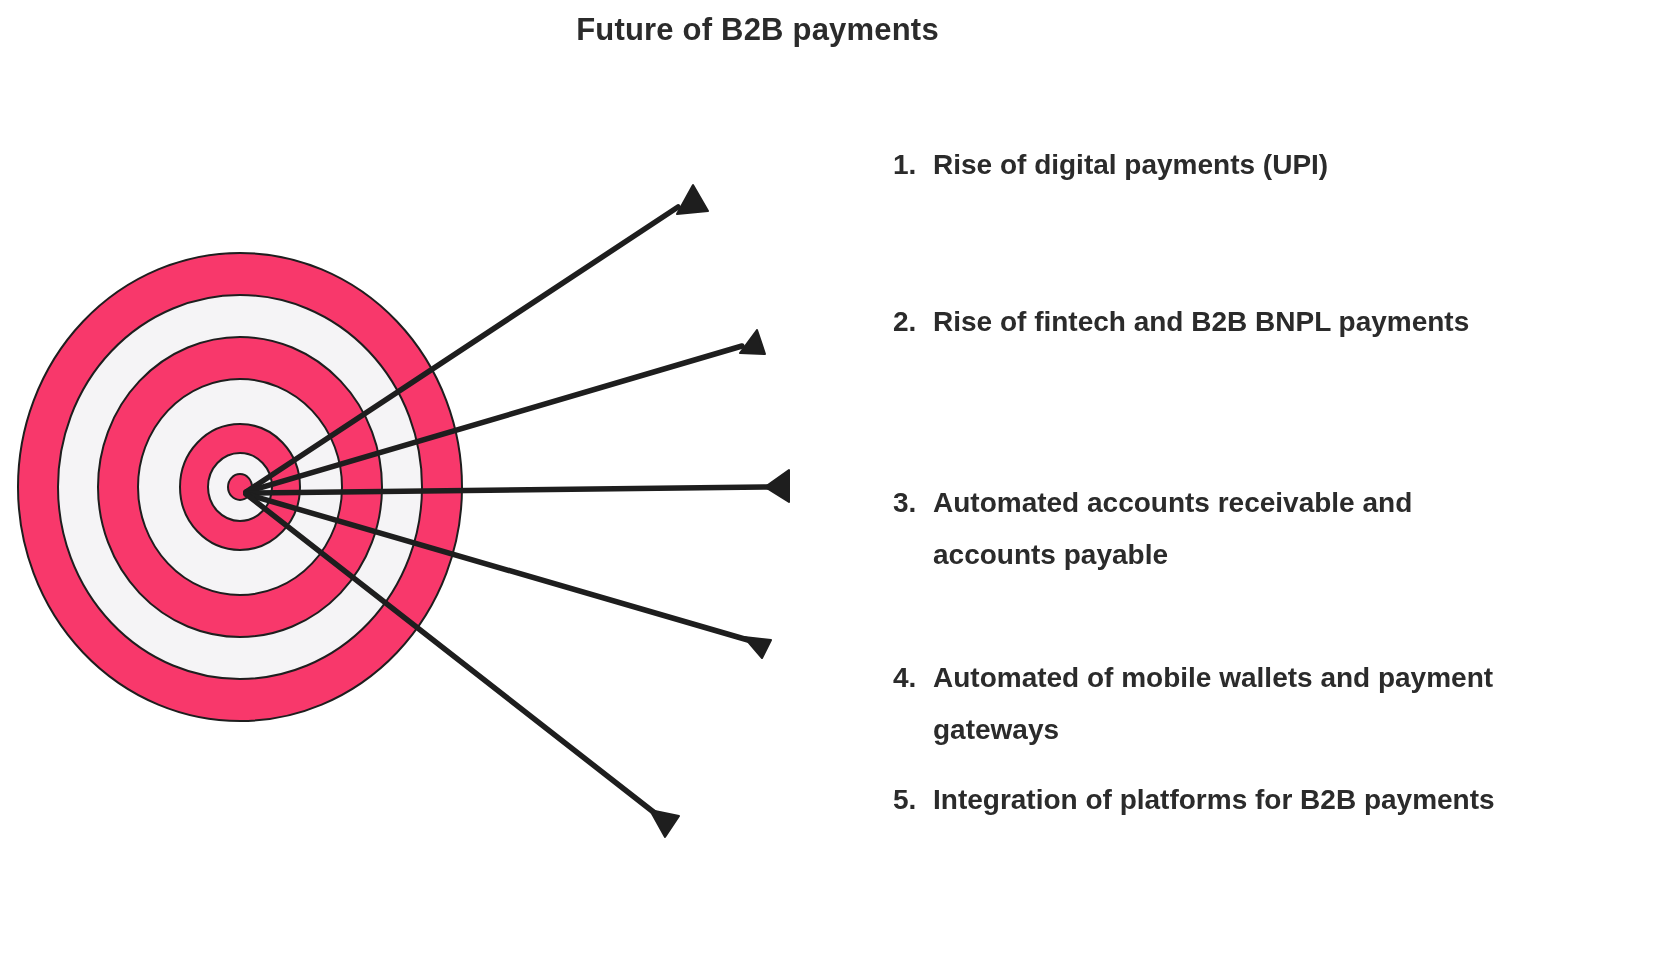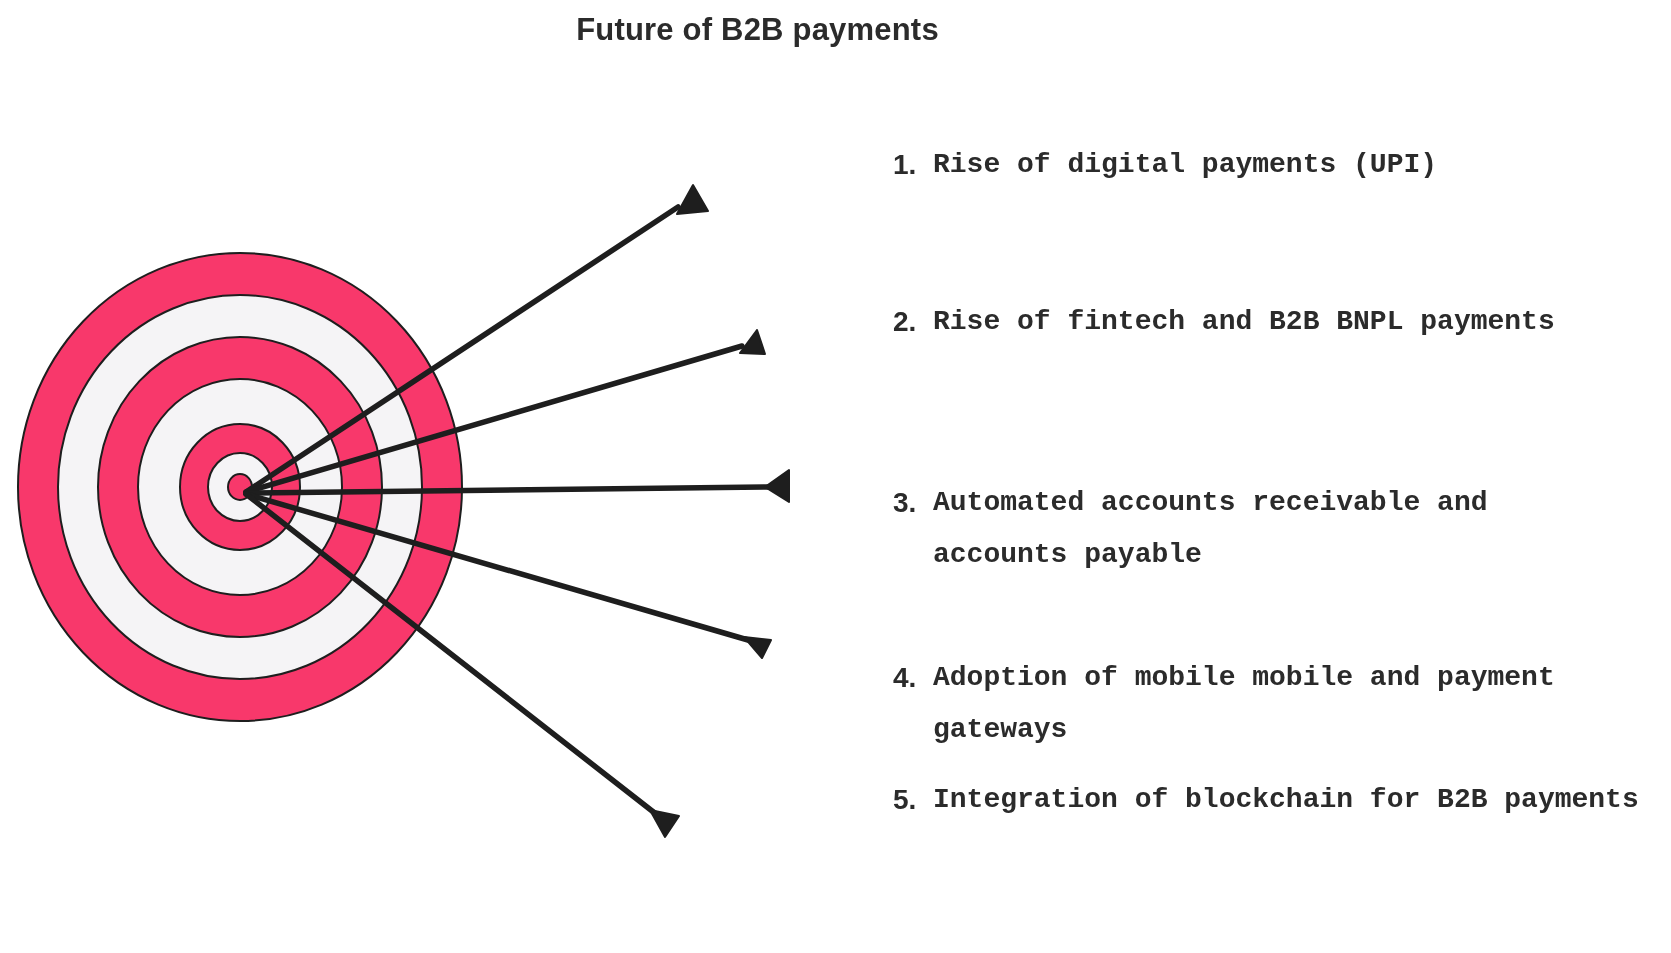--- a/index.html
+++ b/index.html
@@ -42,21 +42,21 @@
     position: absolute;
     left: 893px;
     display: flex;
     align-items: flex-start;
     color: var(--text);
     font-size: 28px;
     font-weight: 700;
     line-height: 52px;
   }
   .item .num { width: 40px; flex: 0 0 40px; }
-  .item .txt { white-space: pre-line; font-family: Liberation Mono, monospace; }
+  .item .txt { white-space: pre-line; }
   .item-1 { top: 139px; }
   .item-2 { top: 296px; }
   .item-3 { top: 477px; }
   .item-4 { top: 652px; }
   .item-5 { top: 774px; }
 </style>
 </head>
 <body>
 
 <div class="canvas">
@@ -102,22 +102,22 @@
       <span class="num">2.</span>
       <span class="txt">Rise of fintech and B2B BNPL payments</span>
     </div>
     <div class="item item-3">
       <span class="num">3.</span>
       <span class="txt">Automated accounts receivable and
 accounts payable</span>
     </div>
     <div class="item item-4">
       <span class="num">4.</span>
-      <span class="txt">Adoption of mobile mobile and payment
+      <span class="txt">Automated of mobile wallets and payment
 gateways</span>
     </div>
     <div class="item item-5">
       <span class="num">5.</span>
-      <span class="txt">Integration of blockchain for B2B payments</span>
+      <span class="txt">Integration of platforms for B2B payments</span>
     </div>
   </div>
 
 </div>
 
 </body></html>

